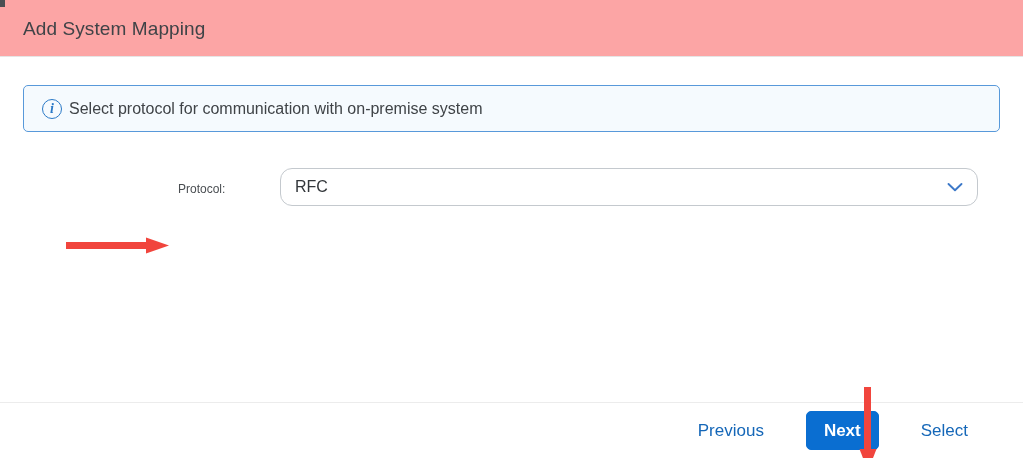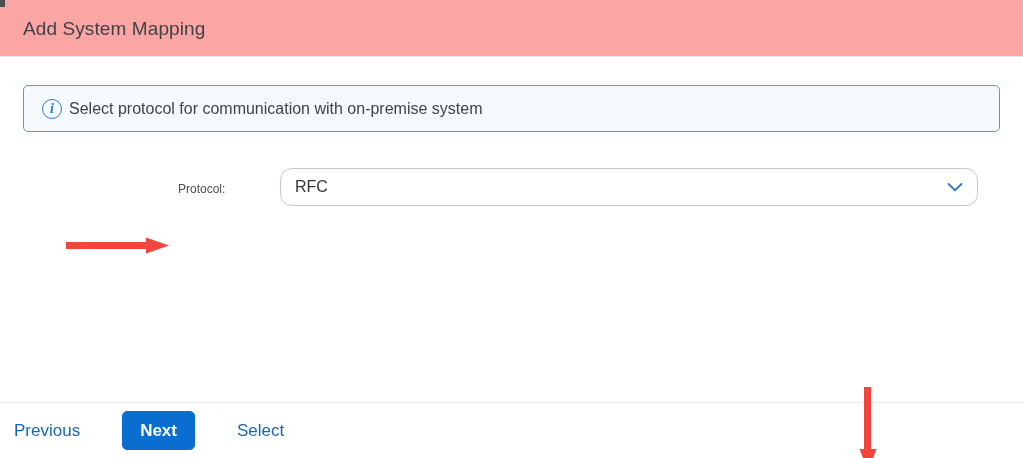--- a/index.html
+++ b/index.html
@@ -158,20 +158,21 @@
     pointer-events: none;
   }
 
   
   .dialog-footer {
     flex: 0 0 56px;
     height: 56px;
     border-top: 1px solid #ececec;
     display: flex;
     align-items: center;
+    justify-content: flex-end;
     padding-right: 41px;
     gap: 16px;
     background: #ffffff;
   }
   .btn-link {
     font-size: 17px;
     color: #1567b8;
     background: transparent;
     border: none;
     padding: 8px 14px;

